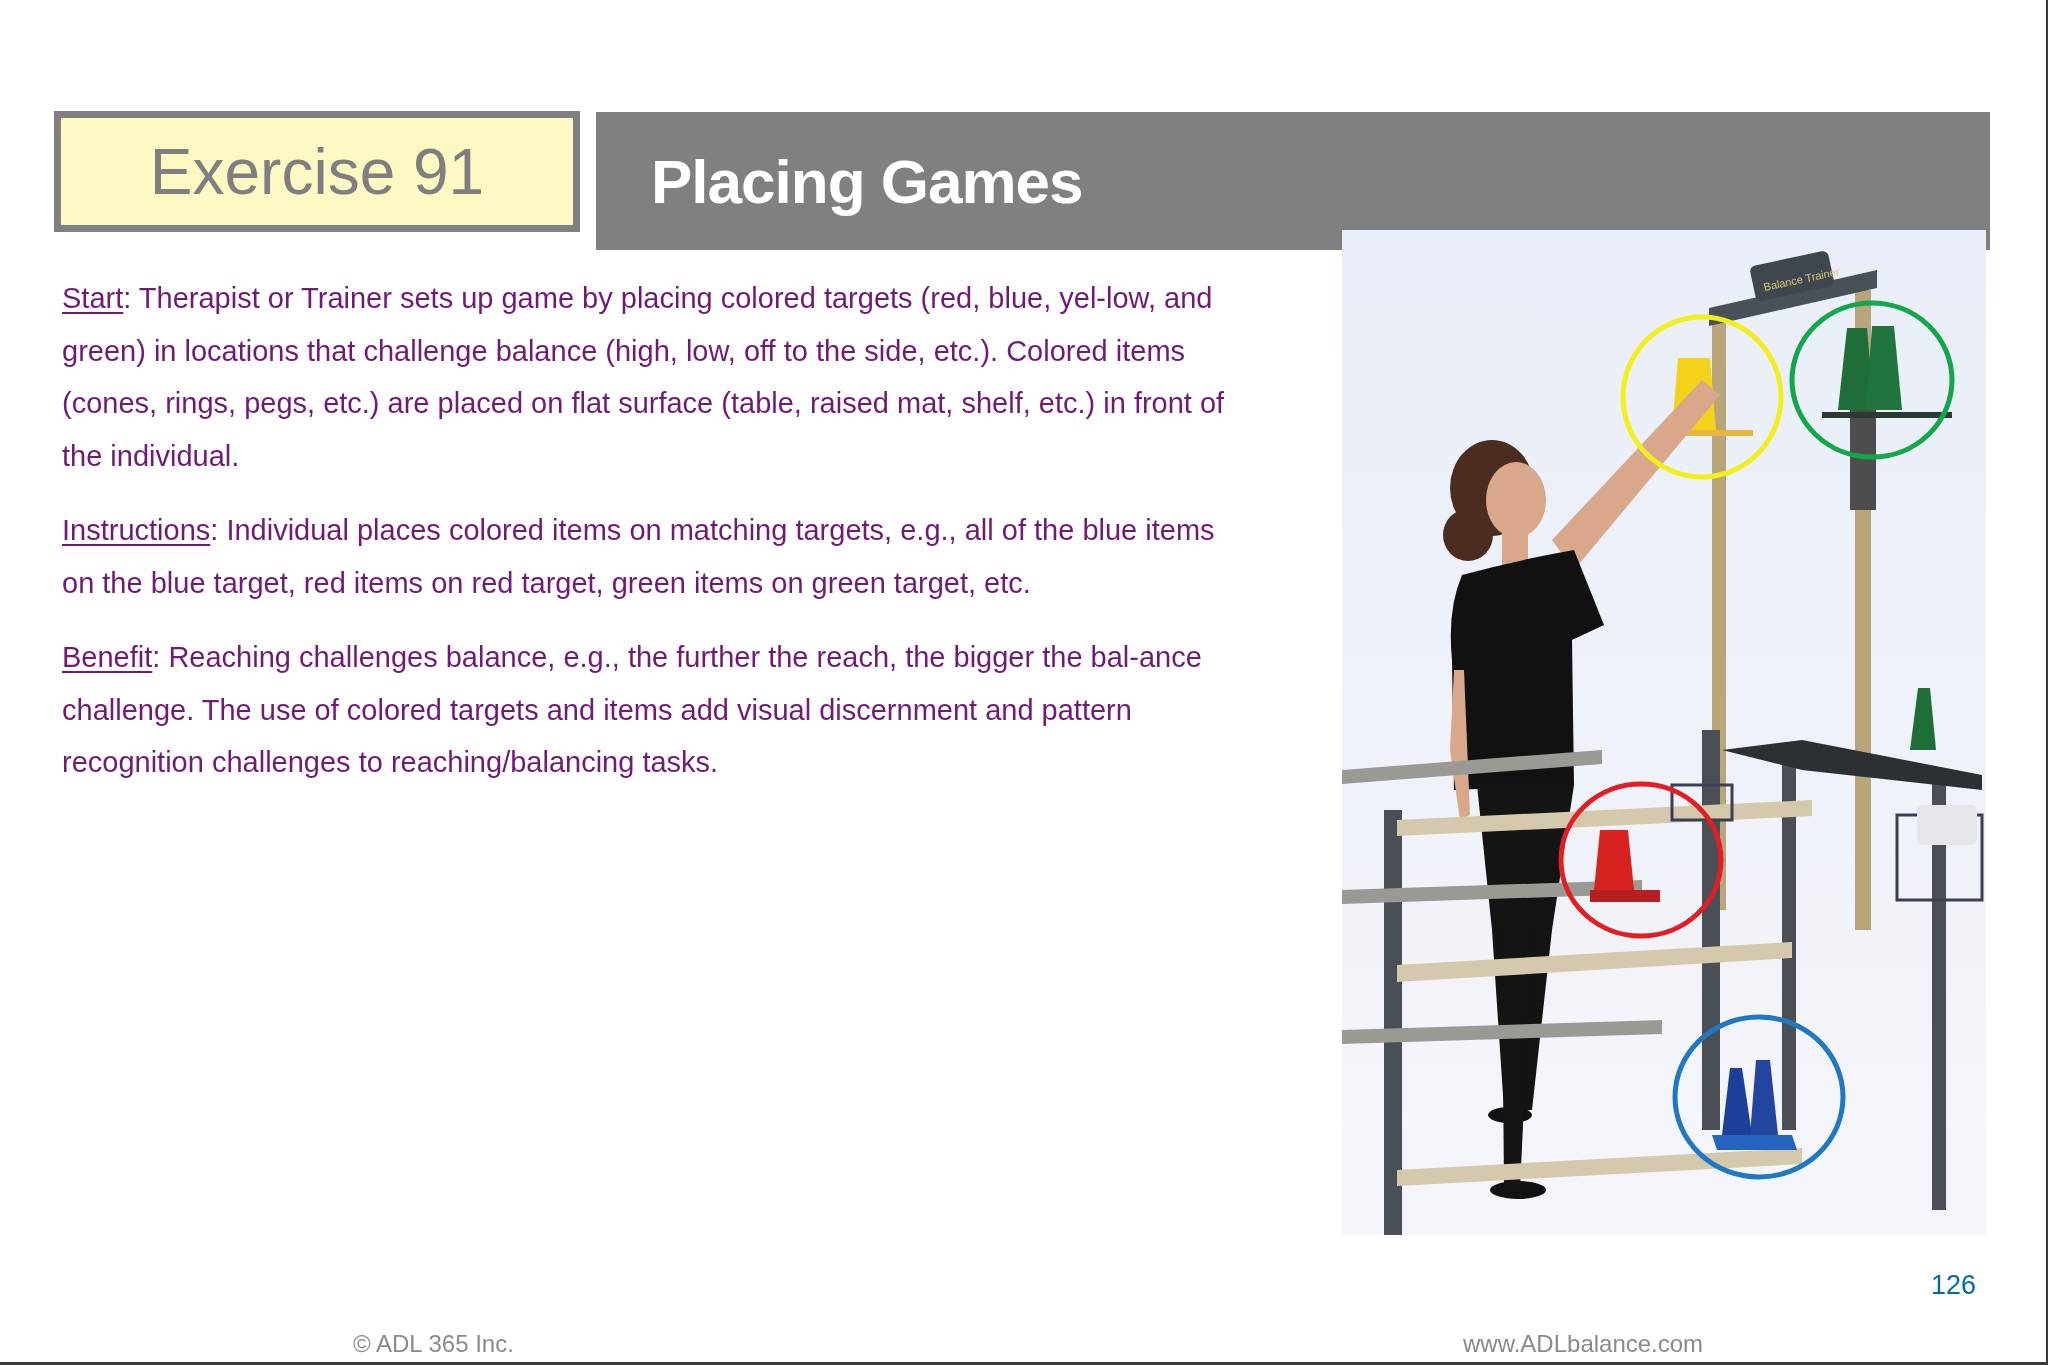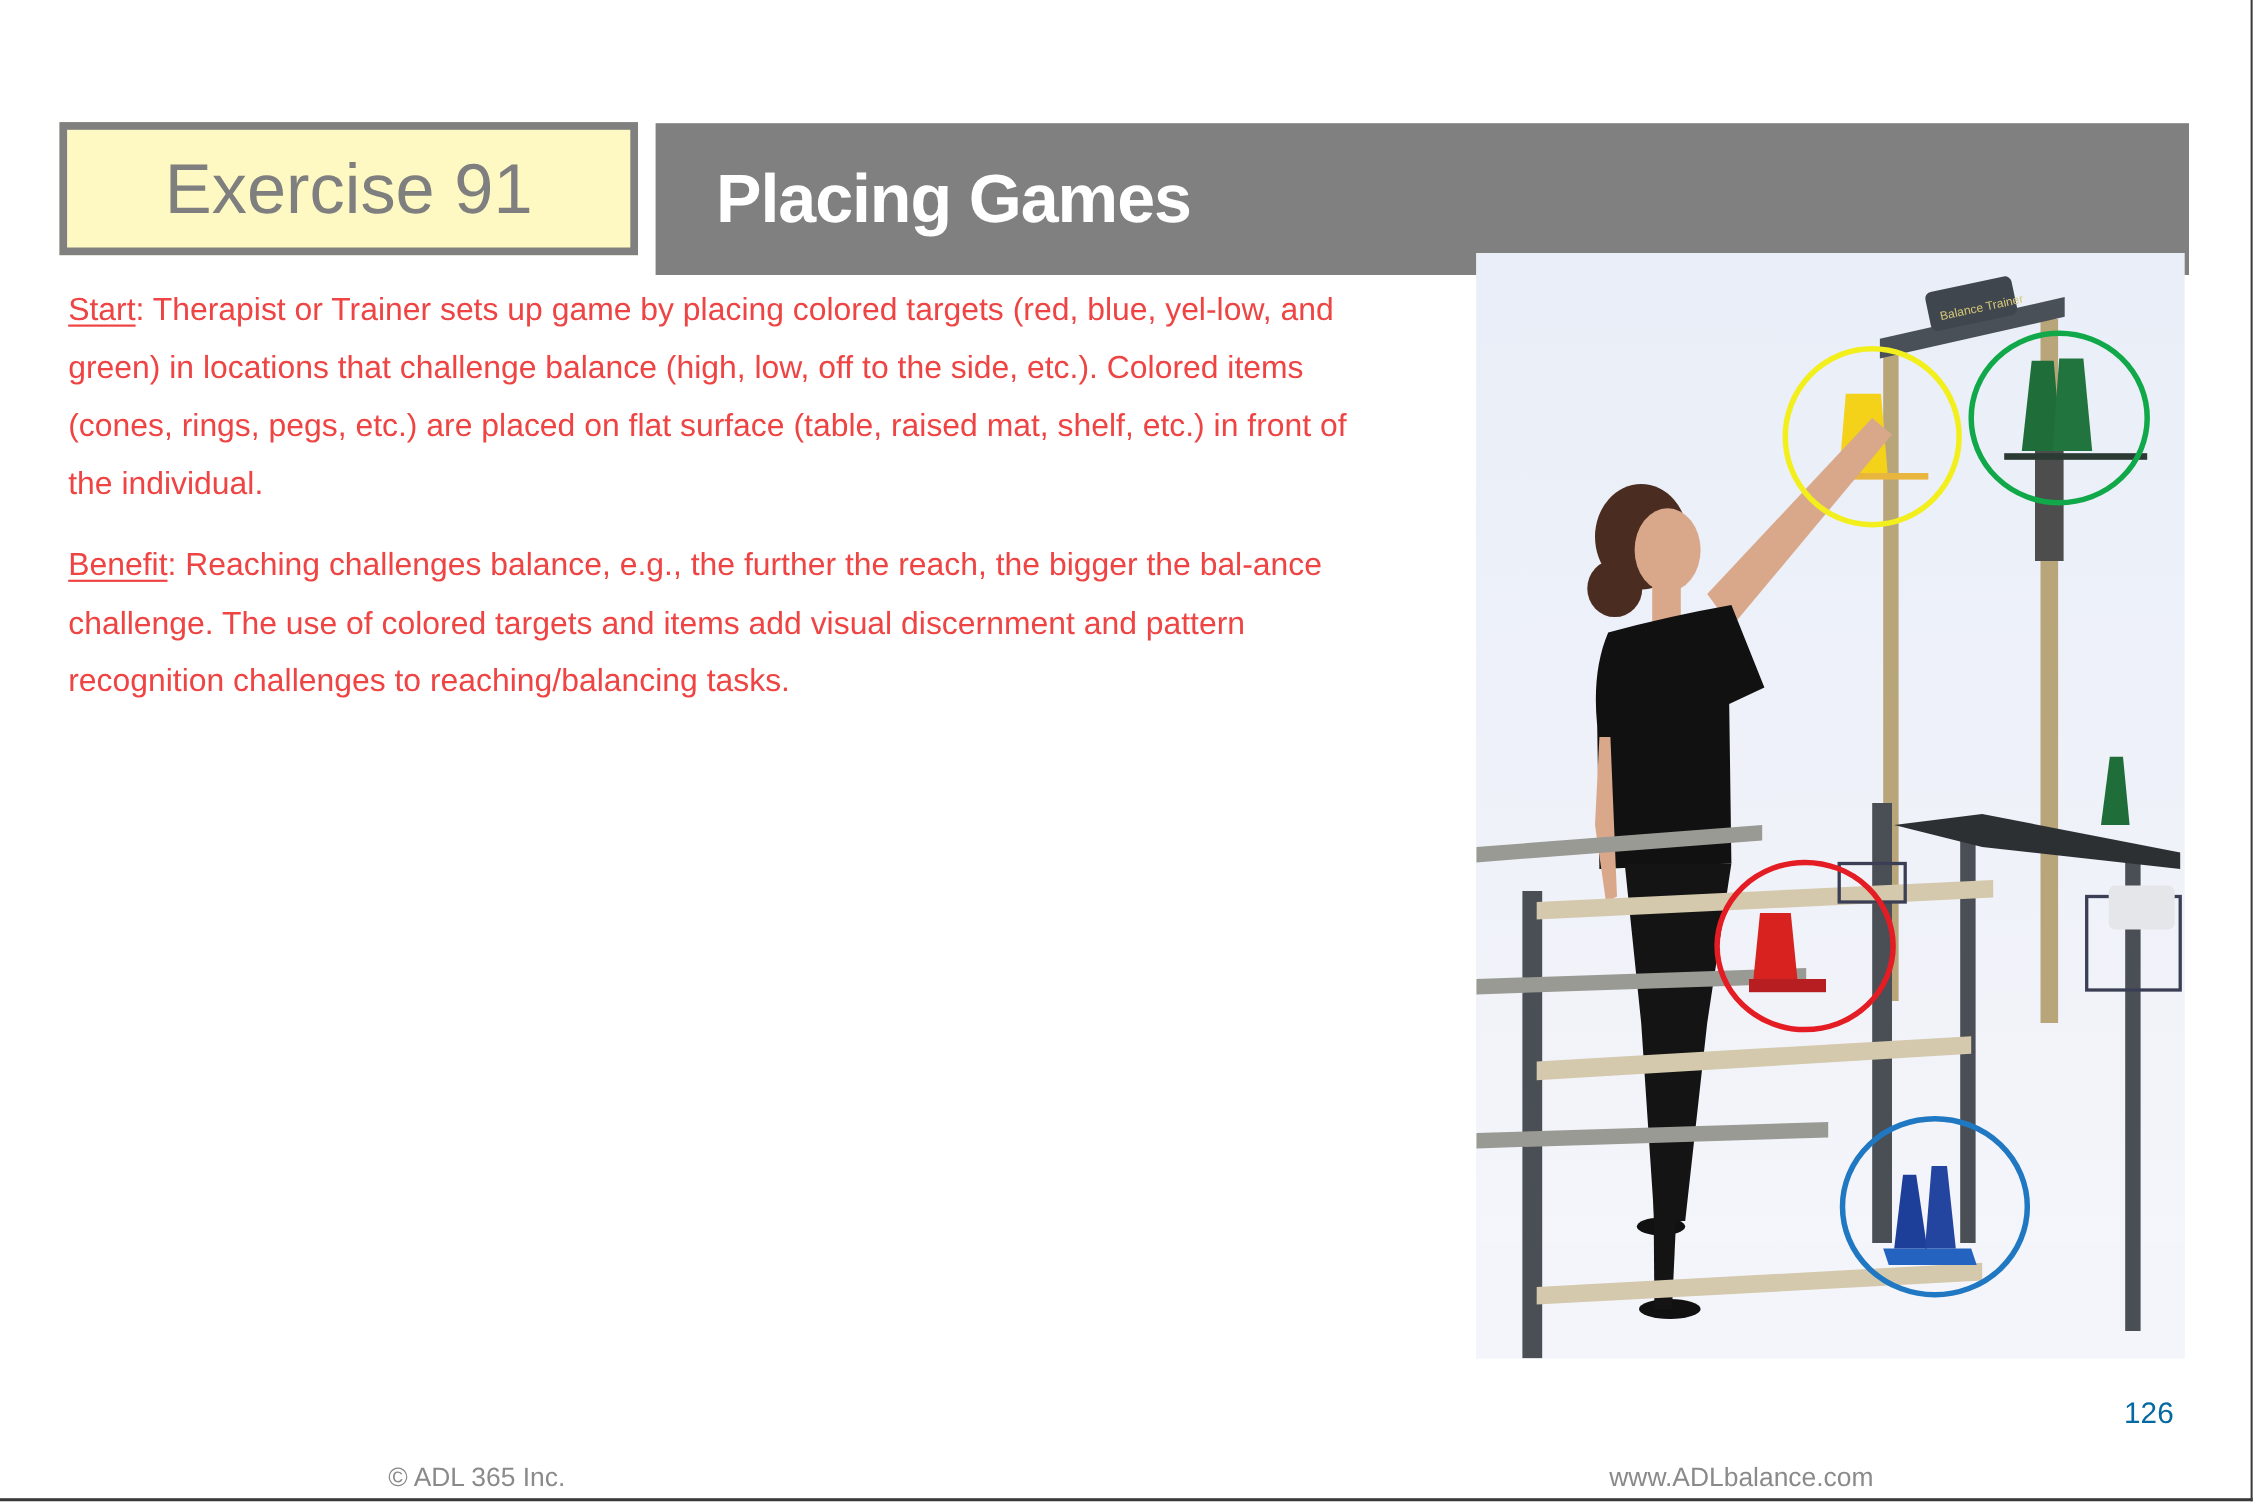--- a/index.html
+++ b/index.html
@@ -24,22 +24,22 @@
   .title-bar {
     position: absolute; left: 596px; top: 112px; width: 1394px; height: 138px;
     background: #808080; display: flex; align-items: center;
   }
   .title-bar span {
     margin-left: 55px; font-size: 62px; font-weight: bold; color: #ffffff;
     letter-spacing: -1px;
   }
 
   .body-text {
-    position: absolute; left: 62px; top: 256px; width: 1190px;
-    font-size: 29px; line-height: 52.5px; color: #ef4444;
+    position: absolute; left: 62px; top: 272px; width: 1190px;
+    font-size: 29px; line-height: 52.5px; color: #701a75;
   }
   .body-text p { margin: 0 0 22px 0; }
   .body-text .label { text-decoration: underline; text-underline-offset: 4px; }
 
   .photo {
     position: absolute; left: 1342px; top: 230px; width: 644px; height: 1005px;
     overflow: hidden; background: #eef1f8;
   }
   .photo svg { display: block; }
 
@@ -57,20 +57,21 @@
 
 <div class="exercise-box">
   <span>Exercise 91</span>
 </div>
 <div class="title-bar">
   <span>Placing Games</span>
 </div>
 
 <div class="body-text">
   <p><span class="label">Start</span><span>: Therapist or Trainer sets up game by placing colored targets (red, blue, yel-low, and green) in locations that challenge balance (high, low, off to the side, etc.). Colored items (cones, rings, pegs, etc.) are placed on flat surface (table, raised mat, shelf, etc.) in front of the individual.</span></p>
+  <p><span class="label">Instructions</span><span>: Individual places colored items on matching targets, e.g., all of the blue items on the blue target, red items on red target, green items on green target, etc.</span></p>
   <p><span class="label">Benefit</span><span>: Reaching challenges balance, e.g., the further the reach, the bigger the bal-ance challenge. The use of colored targets and items add visual discernment and pattern recognition challenges to reaching/balancing tasks.</span></p>
 </div>
 
 <div class="photo">
   <svg width="644" height="1005" viewBox="0 0 644 1005" xmlns="http://www.w3.org/2000/svg">
     <defs>
       <linearGradient id="bg" x1="0" y1="0" x2="0" y2="1">
         <stop offset="0" stop-color="#e9eef8"></stop>
         <stop offset="0.7" stop-color="#f1f3f9"></stop>
         <stop offset="1" stop-color="#f6f7fb"></stop>

